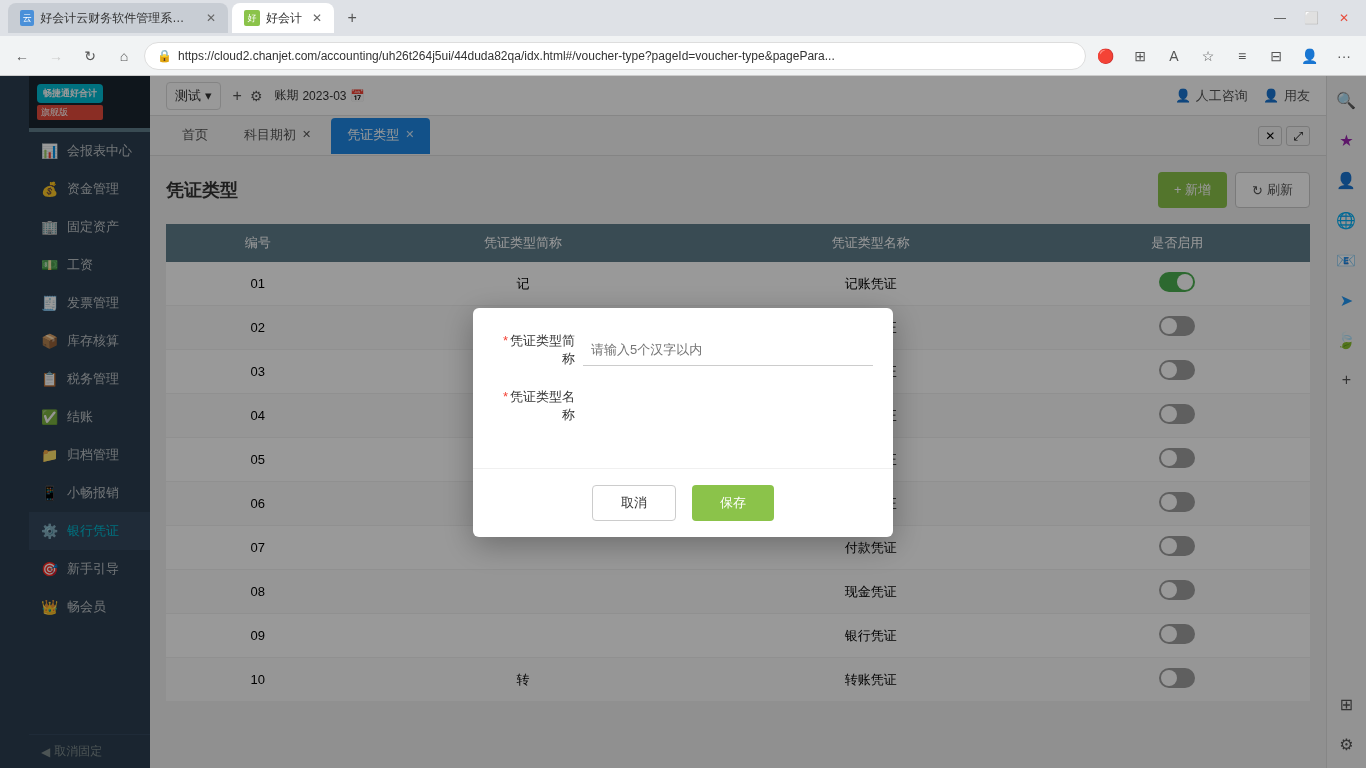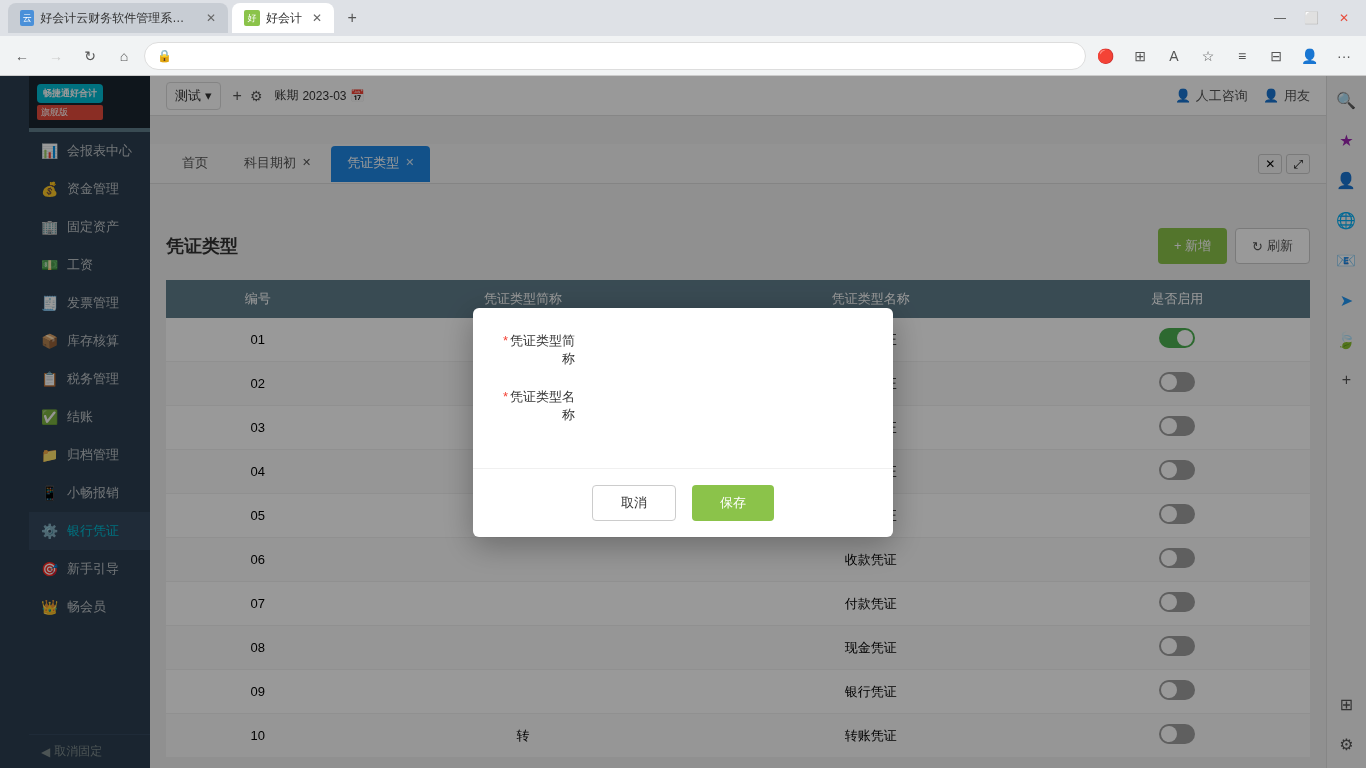--- a/index.html
+++ b/index.html
@@ -118,20 +118,21 @@
     </div>
   </div>
 
   <div class="address-bar">
     <div class="nav-btn">←</div>
     <div class="nav-btn" style="color:#ccc;">→</div>
     <div class="nav-btn">↻</div>
     <div class="nav-btn">⌂</div>
     <div class="address-input" style="flex:1;">
       <span style="color:#888; font-size:12px;">🔒</span>
+      <span class="address-text">https://cloud2.chanjet.com/accounting/uh26t264j5ui/44duda82qa/idx.html#/voucher-type?pageId=voucher-type&amp;pagePara...</span>
     </div>
     <div class="nav-btn" style="color:red;">🔴</div>
     <div class="nav-btn">⊞</div>
     <div class="nav-btn">A</div>
     <div class="nav-btn">☆</div>
     <div class="nav-btn">≡</div>
     <div class="nav-btn">⊟</div>
     <div class="nav-btn">👤</div>
     <div class="nav-btn">···</div>
   </div>
@@ -204,21 +205,21 @@
         <div class="sidebar-item-icon">👑</div>
         <span>畅会员</span>
       </div>
     </div>
     <div class="sidebar-bottom">
       <span>◀</span>
       <span>取消固定</span>
     </div>
   </div>
 
-  <div style="flex:1; display:flex; flex-direction:column; overflow:hidden;gap:28px;">
+  <div style="flex:1; display:flex; flex-direction:column; overflow:hidden;">
 
     <div class="topbar">
       <div class="workspace-selector">
         <span>测试</span>
         <span>▾</span>
       </div>
       <div class="topbar-actions">
         <div style="font-size:16px; cursor:pointer; color:#555;">+</div>
         <div style="font-size:14px; cursor:pointer; color:#555;">⚙</div>
       </div>
@@ -357,20 +358,21 @@
     <div class="right-icon" style="color:#555;">⊞</div>
     <div class="right-icon" style="color:#555;">⚙</div>
   </div>
 </div>
 
 <div class="dialog-overlay">
   <div class="dialog">
     <div class="dialog-body">
       <div class="form-field">
         <label class="form-label">凭证类型简称</label>
+        <input type="text" class="form-input" placeholder="请输入5个汉字以内" style="">
       </div>
       <div class="form-field">
         <label class="form-label">凭证类型名称</label>
       </div>
     </div>
     <div class="dialog-footer">
       <button class="btn-cancel">取消</button>
       <button class="btn-save">保存</button>
     </div>
   </div>

